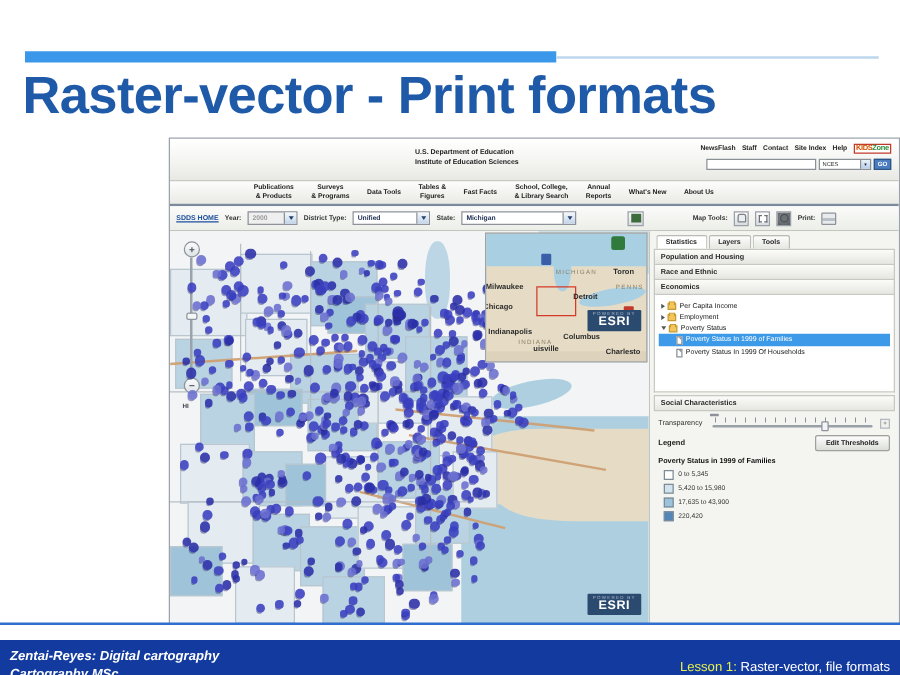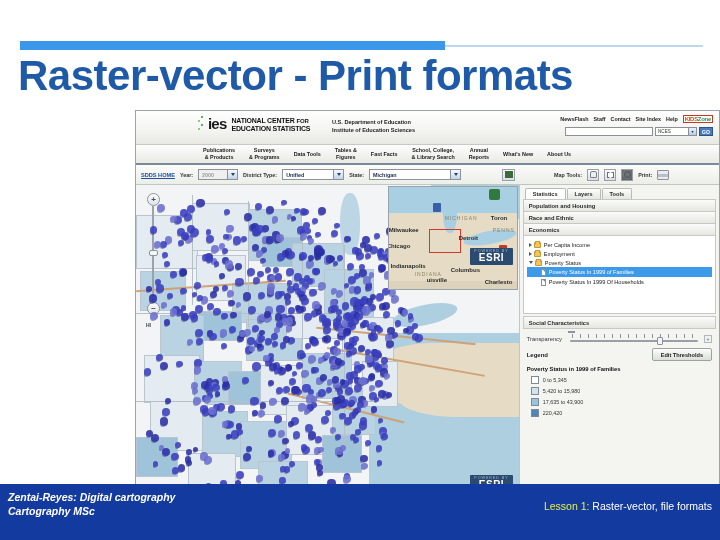--- a/index.html
+++ b/index.html
@@ -458,21 +458,21 @@
     padding: 1.5px 4px 1.5px 8px;
     font-size: 5.4px; color: #333;
   }
   .swatch {
     width: 8px; height: 8px; border: 1px solid #7d8b96;
   }
 
   
   .footer {
     position: absolute; left: 0; bottom: 0;
-    width: 720px; height: 56px;
+    width: 720px; height: 28px;
     background: #133a9e;
   }
   .footer-left {
     position: absolute; left: 8px; top: 6px;
     font-size: 10.5px; font-style: italic; font-weight: bold;
     color: #ffffff; line-height: 14px;
   }
   .footer-right {
     position: absolute; right: 8px; top: 16px;
     font-size: 10.5px; color: #ffffff; white-space: nowrap;
@@ -486,34 +486,20 @@
 </head>
 <body>
 
 <div class="slide-rule-thick"></div>
 <div class="slide-rule-thin"></div>
 <div class="slide-title">Raster-vector - Print formats</div>
 
 <div class="app">
 
   <div class="nces-head">
-    <div class="ies-logo">
-      <div class="ies-dots">
-        <i></i>
-          <i></i>
-          <i></i>
-          <i></i>
-      </div>
-      <div class="ies-word">ies</div>
-      <div class="nces-word">
-        <div><span>NATIONAL CENTER</span>
-             <span class="for">FOR</span></div>
-        <div>EDUCATION STATISTICS</div>
-      </div>
-    </div>
     <div class="dept">
       <div>U.S. Department of Education</div>
       <div>Institute of Education Sciences</div>
     </div>
     <div class="util-links">
       <span class="lnk">NewsFlash</span>
       <span class="lnk">Staff</span>
       <span class="lnk">Contact</span>
       <span class="lnk">Site Index</span>
       <span class="lnk">Help</span>

